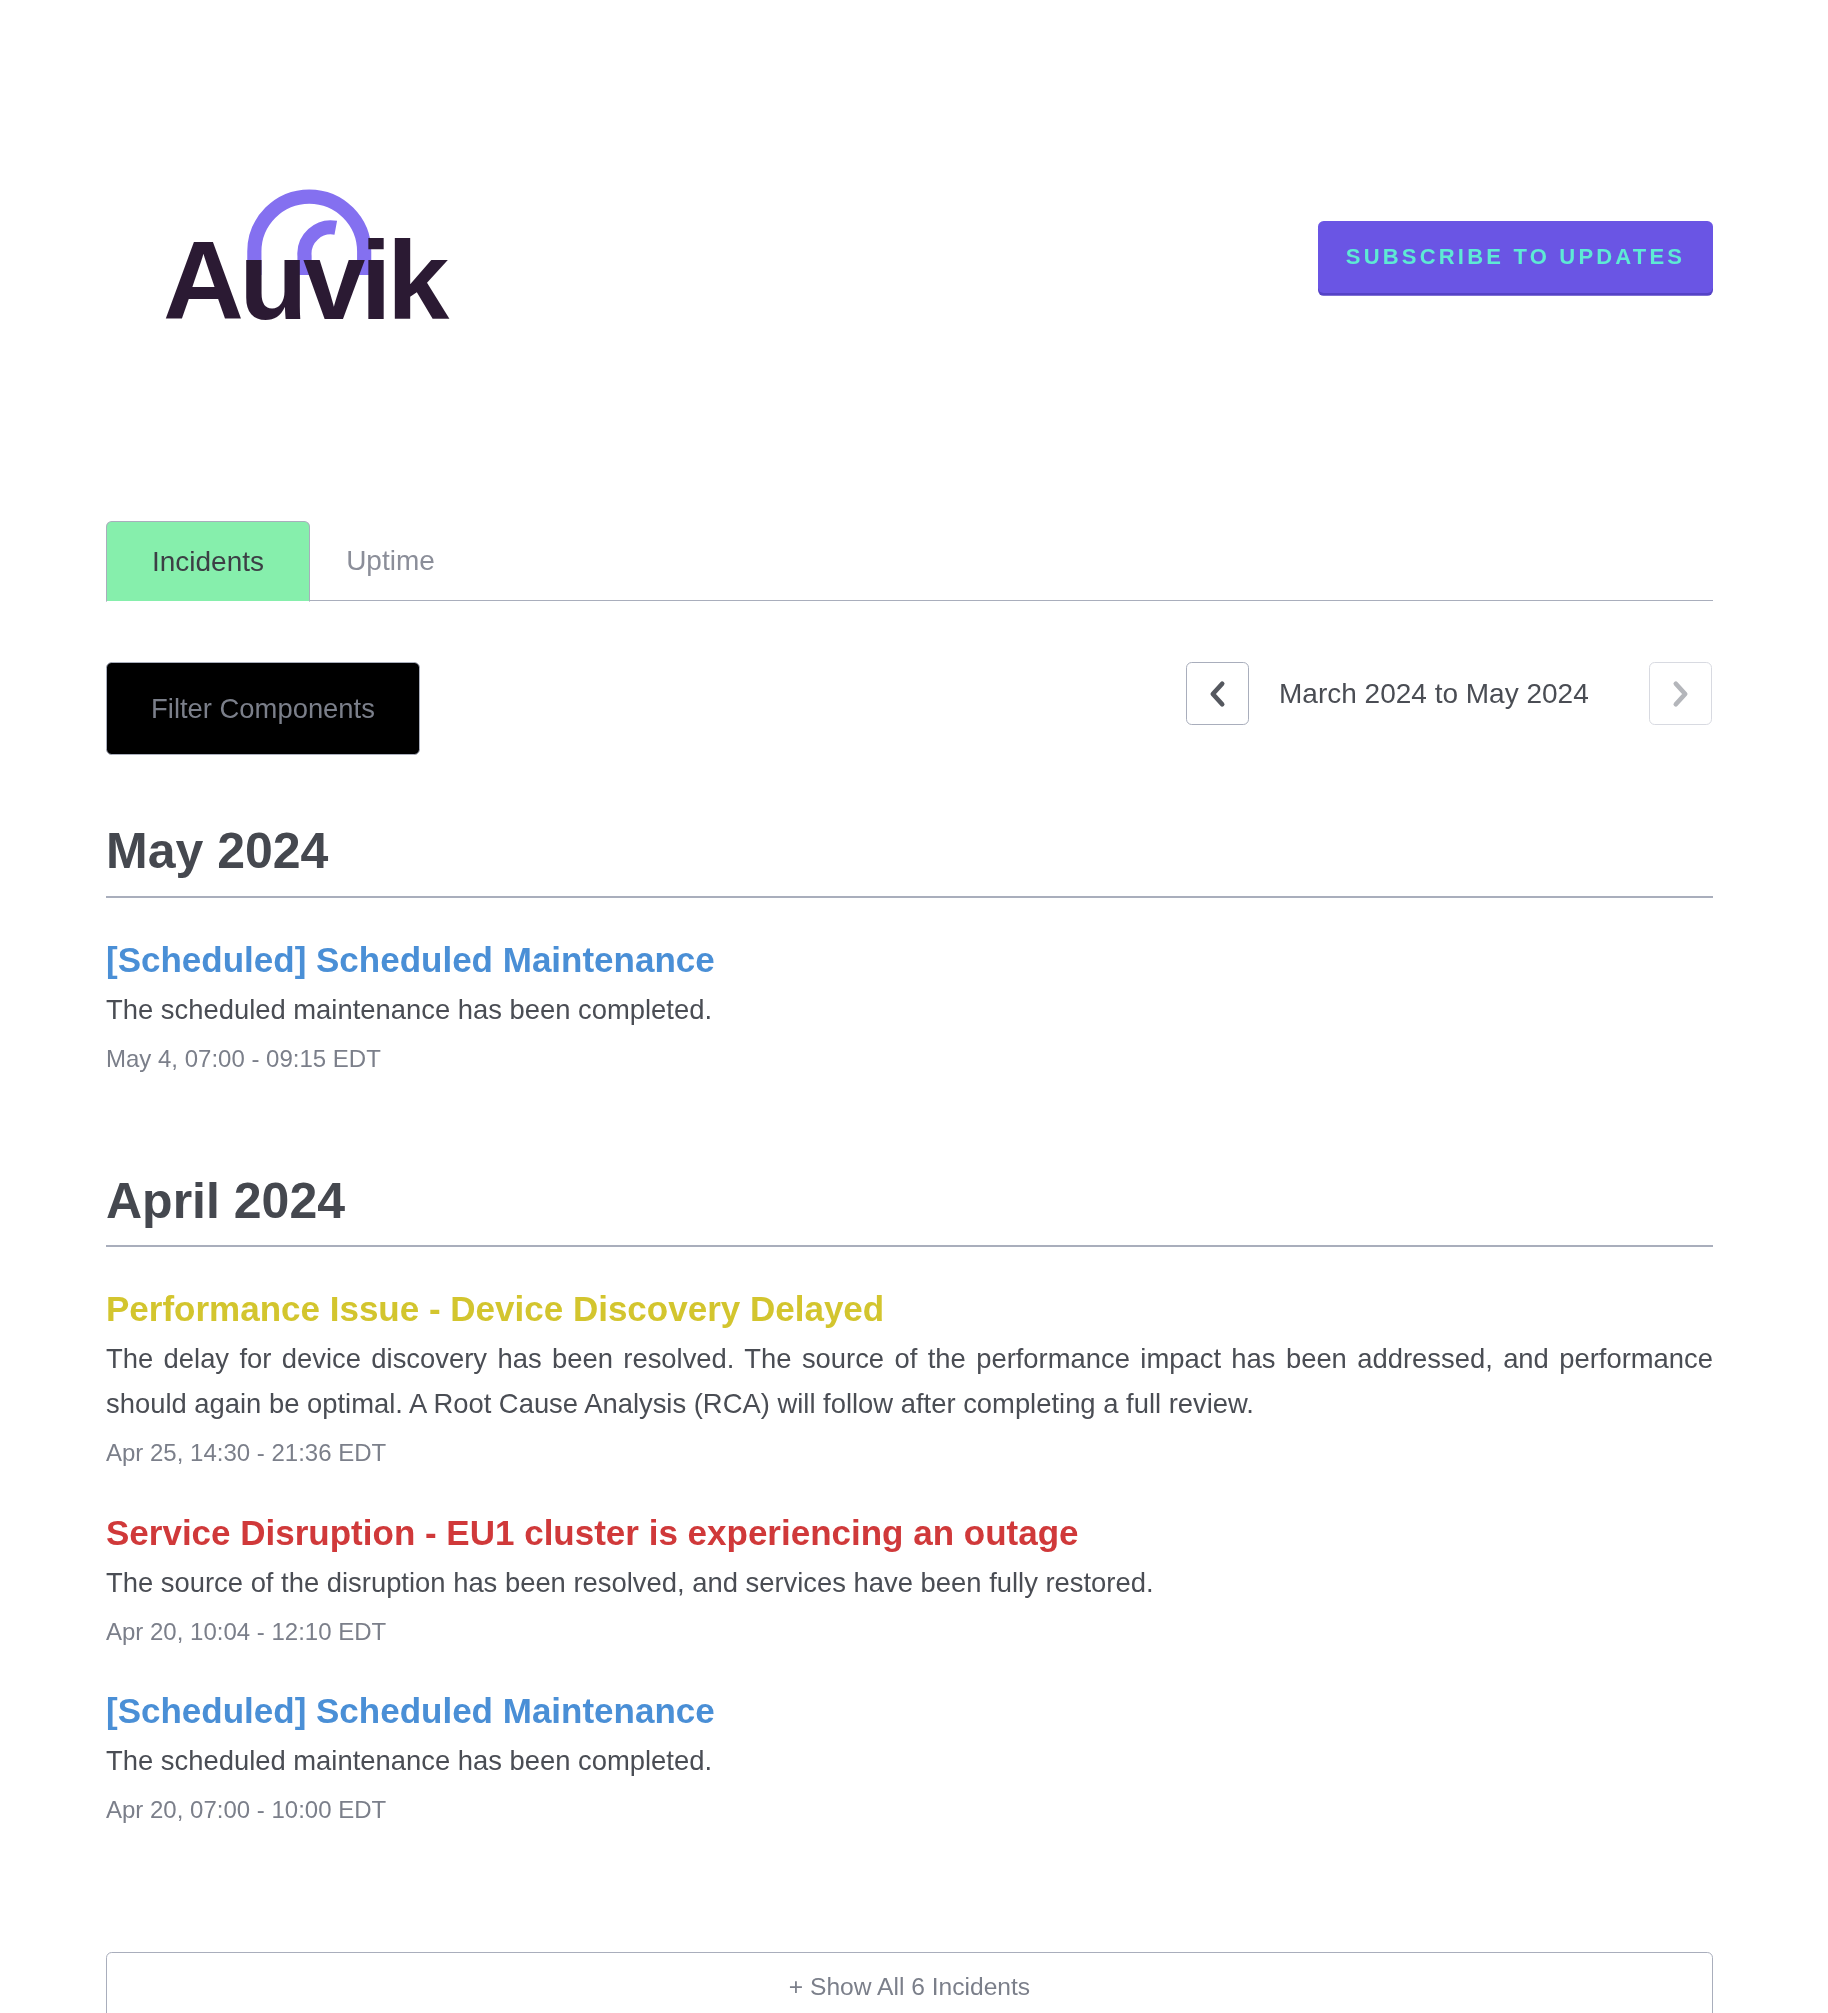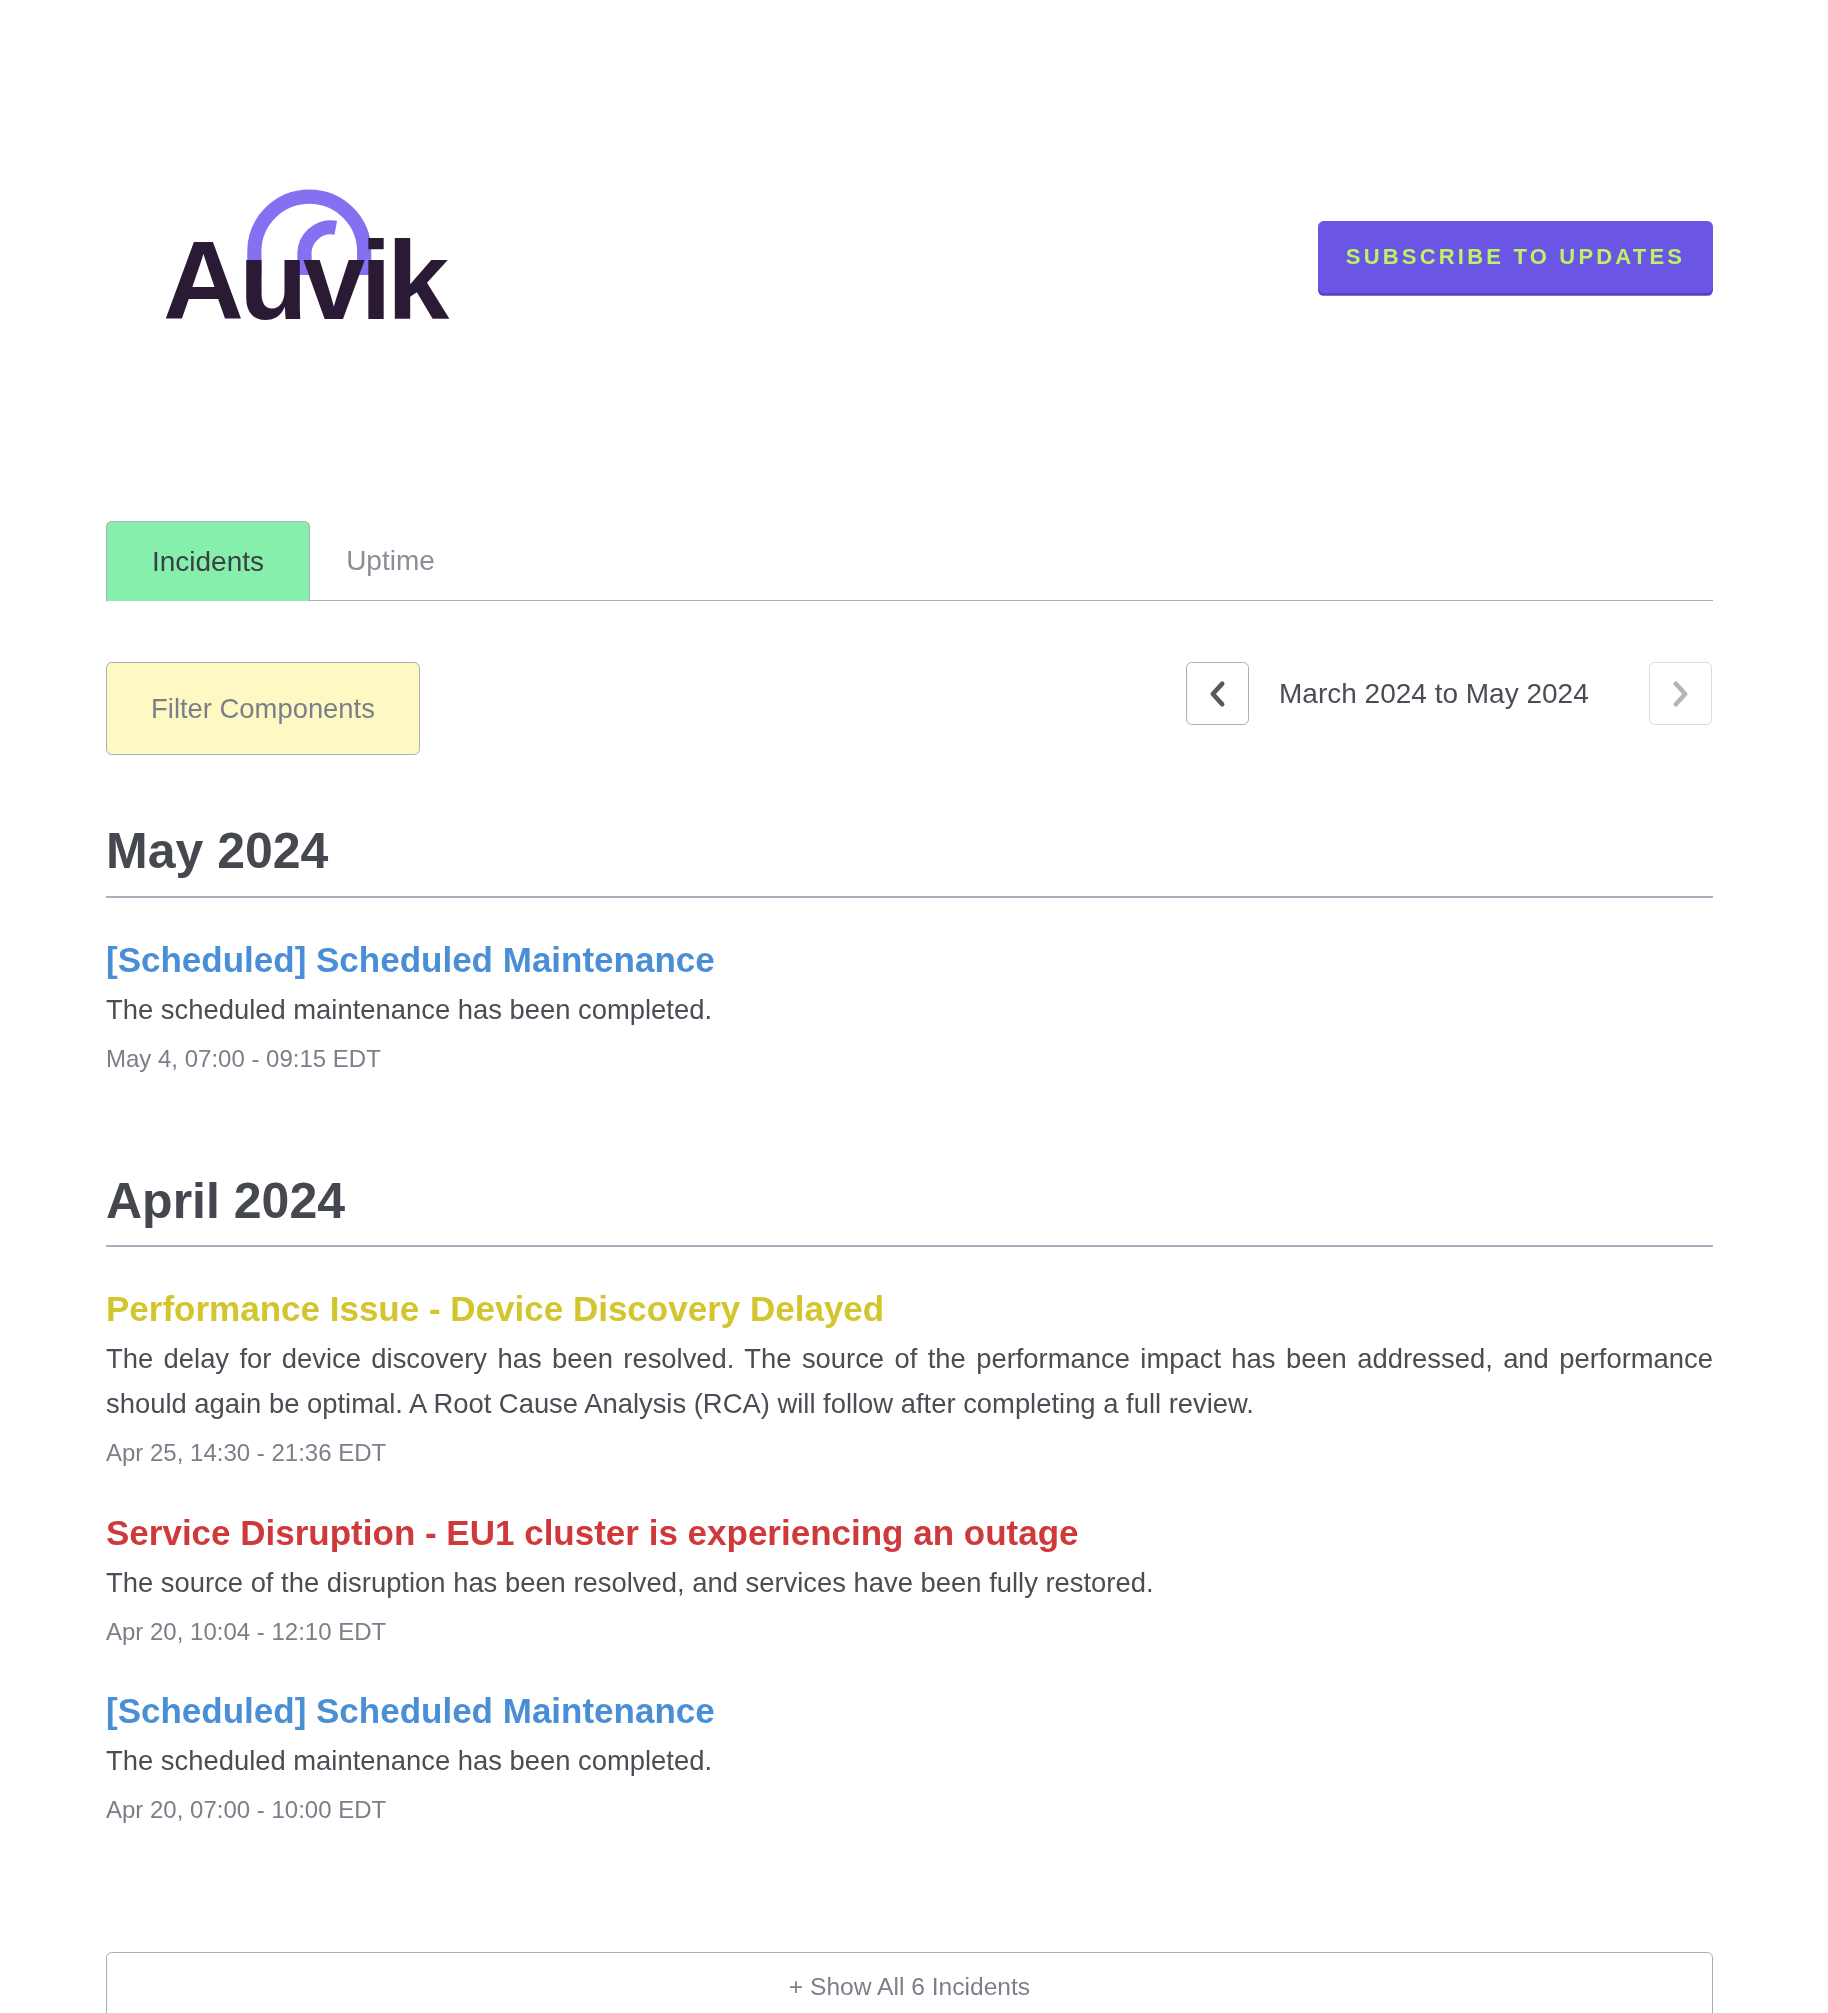--- a/index.html
+++ b/index.html
@@ -2,30 +2,30 @@
 <html style="font-size:15px"><head>
 <meta charset="utf-8">
 <style>
   html, body { margin:0; padding:0; background:#ffffff; }
   body { width:1828px; height:2014px; position:relative; font-family:"Liberation Sans", sans-serif; color:#4a4d54; overflow:hidden; }
 
   
   .logo { position:absolute; left:163px; top:185px; width:284px; height:151px; }
   .logo-word { position:absolute; left:0; top:40px; font-family:"Liberation Sans", sans-serif; font-weight:700; font-size:112px; letter-spacing:-4.7px; color:#2b1a33; line-height:1; }
   .logo-arcs { position:absolute; left:80px; top:0; }
-  .subscribe-btn { position:absolute; left:1318px; top:221px; width:395px; height:72px; background:#6a55e4; border:none; border-radius:5.7px; box-shadow:0 2.8px 0 #5543c6; color:#bef264; font-weight:700; font-size:22px; letter-spacing:3.2px; font-family:"Liberation Sans", sans-serif; cursor:pointer; display:flex; align-items:center; justify-content:center; }
+  .subscribe-btn { position:absolute; left:1318px; top:221px; width:395px; height:72px; background:#6a55e4; border:none; border-radius:5.7px; box-shadow:0 2.8px 0 #5543c6; color:#5eead4; font-weight:700; font-size:22px; letter-spacing:3.2px; font-family:"Liberation Sans", sans-serif; cursor:pointer; display:flex; align-items:center; justify-content:center; }
 
   
   .tabs { position:absolute; left:106px; top:521px; width:1607px; height:79px; border-bottom:1.9px solid #a9aebc; }
   .tab { position:absolute; top:0; height:79px; display:flex; align-items:center; justify-content:center; font-size:28px; box-sizing:border-box; cursor:pointer; }
   .tab.active { left:0; width:204px; border:1.9px solid #a9aebc; border-bottom:1.9px solid #ffffff; border-radius:5.7px 5.7px 0 0; color:#3c3f45; background:#86efac; height:81px; }
   .tab.inactive { left:190px; width:189px; color:#8b8e99; }
 
   
-  .filter-btn { position:absolute; left:106px; top:662px; width:314px; height:93px; box-sizing:border-box; border:1.9px solid #a9aebc; border-radius:5.7px; background:#fef9c3; color:#7b7f8a; font-size:27.4px; display:flex; align-items:center; justify-content:center; cursor:pointer; font-family:"Liberation Sans", sans-serif; }
+  .filter-btn { position:absolute; left:106px; top:662px; width:314px; height:93px; box-sizing:border-box; border:1.9px solid #a9aebc; border-radius:5.7px; background:#000000; color:#7b7f8a; font-size:27.4px; display:flex; align-items:center; justify-content:center; cursor:pointer; font-family:"Liberation Sans", sans-serif; }
   .pager-prev, .pager-next { position:absolute; top:662px; width:63px; height:63px; box-sizing:border-box; border-radius:5.7px; background:#fff; display:flex; align-items:center; justify-content:center; cursor:pointer; }
   .pager-prev { left:1186px; border:1.9px solid #a9aebc; }
   .pager-next { left:1649px; border:1.9px solid #d8dae1; }
   .pager-label { position:absolute; left:1279px; top:662px; height:63px; display:flex; align-items:center; font-size:28px; color:#4a4d54; }
 
   
   .month-title { position:absolute; left:106px; font-size:50px; font-weight:700; color:#45484f; margin:0; line-height:1; }
   .month-rule { position:absolute; left:106px; width:1607px; height:1.9px; background:#a9aebc; }
 
   .incident { position:absolute; left:106px; width:1607px; }

